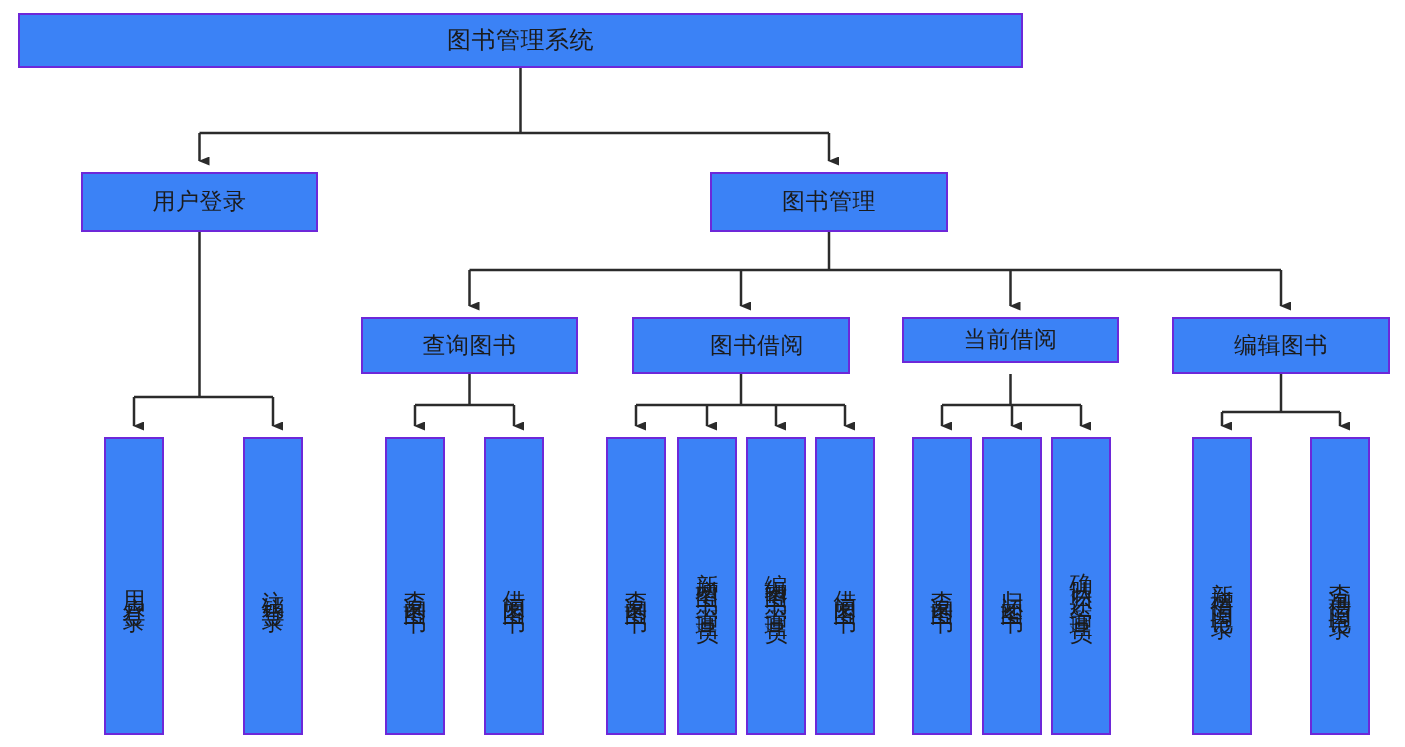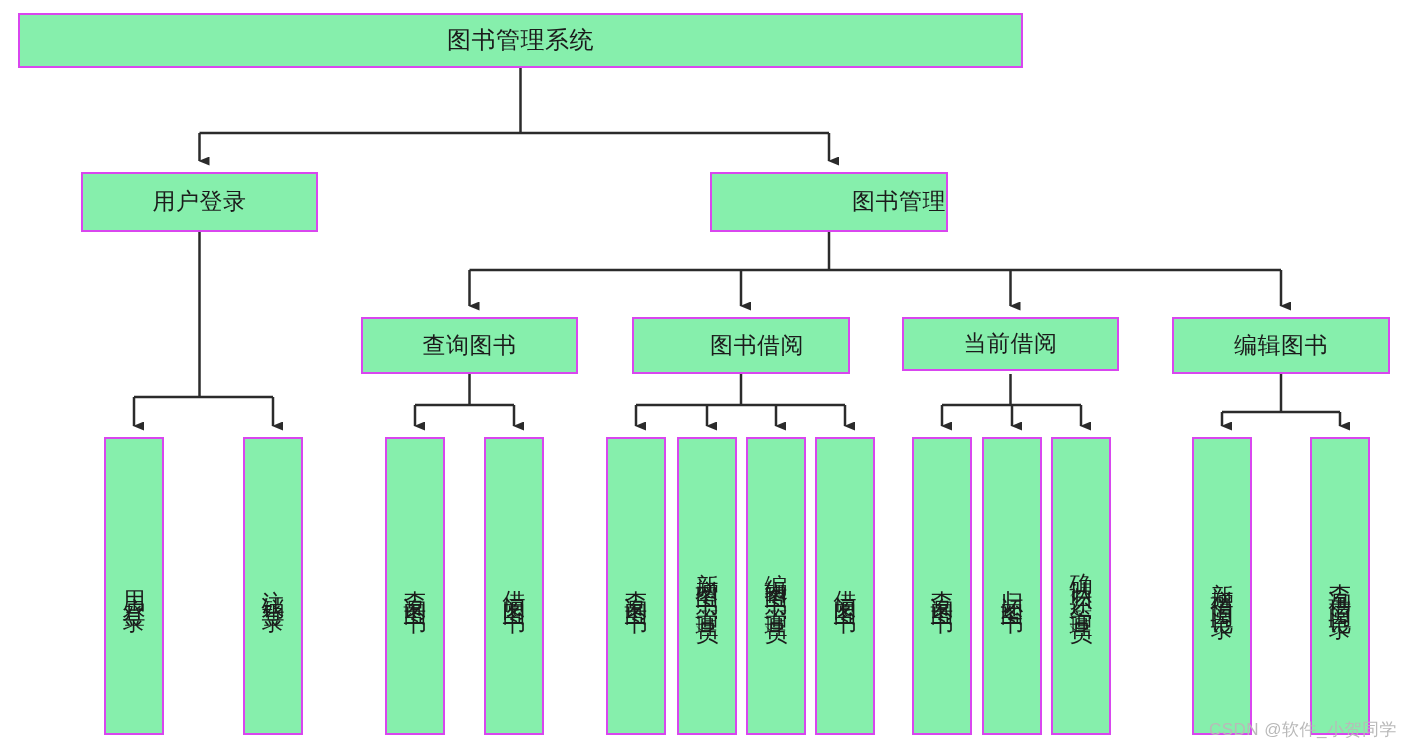--- a/index.html
+++ b/index.html
@@ -22,22 +22,22 @@
     position: absolute;
     left: 0;
     top: 0;
     width: 1405px;
     height: 747px;
     pointer-events: none;
   }
   .node {
     position: absolute;
     box-sizing: border-box;
-    background: #86efac;
-    border: 2px solid #d946ef;
+    background: #3b82f6;
+    border: 2px solid #6d28d9;
     display: flex;
     align-items: center;
     justify-content: center;
     z-index: 2;
   }
   .node-label {
     color: #1b1b1b;
     line-height: 1.18;
     text-align: center;
     white-space: pre-wrap;
@@ -121,30 +121,30 @@
       </g>
   </svg>
 
   <div id="nodes-layer">
       <div class="node horizontal root" style="left: 18px; top: 13px; width: 1005px; height: 55px;">
         <span class="node-label">图书管理系统</span>
       </div>
       <div class="node horizontal" style="left: 81px; top: 172px; width: 237px; height: 60px;">
         <span class="node-label">用户登录</span>
       </div>
-      <div class="node horizontal" style="left: 710px; top: 172px; width: 238px; height: 60px; justify-content: flex-end;">
+      <div class="node horizontal" style="left: 710px; top: 172px; width: 238px; height: 60px;">
         <span class="node-label">图书管理</span>
       </div>
       <div class="node horizontal" style="left: 361px; top: 317px; width: 217px; height: 57px;">
         <span class="node-label">查询图书</span>
       </div>
       <div class="node horizontal" style="left: 632px; top: 317px; width: 218px; height: 57px; padding-left: 32px;">
         <span class="node-label">图书借阅</span>
       </div>
-      <div class="node horizontal" style="left: 902px; top: 317px; width: 217px; height: 54px;">
+      <div class="node horizontal" style="left: 902px; top: 317px; width: 217px; height: 46px;">
         <span class="node-label">当前借阅</span>
       </div>
       <div class="node horizontal" style="left: 1172px; top: 317px; width: 218px; height: 57px;">
         <span class="node-label">编辑图书</span>
       </div>
       <div class="node vertical" style="left: 104px; top: 437px; width: 60px; height: 298px;">
         <span class="node-label">用户登录</span>
       </div>
       <div class="node vertical" style="left: 243px; top: 437px; width: 60px; height: 298px;">
         <span class="node-label">注销登录</span>
@@ -177,14 +177,13 @@
         <span class="node-label">确认归还（管理员）</span>
       </div>
       <div class="node vertical" style="left: 1192px; top: 437px; width: 60px; height: 298px;">
         <span class="node-label">新增借阅记录</span>
       </div>
       <div class="node vertical" style="left: 1310px; top: 437px; width: 60px; height: 298px;">
         <span class="node-label">查询借阅记录</span>
       </div>
     </div>
 
-  <div id="watermark">CSDN @软件_小贺同学</div>
 </div>
 
 </body></html>

